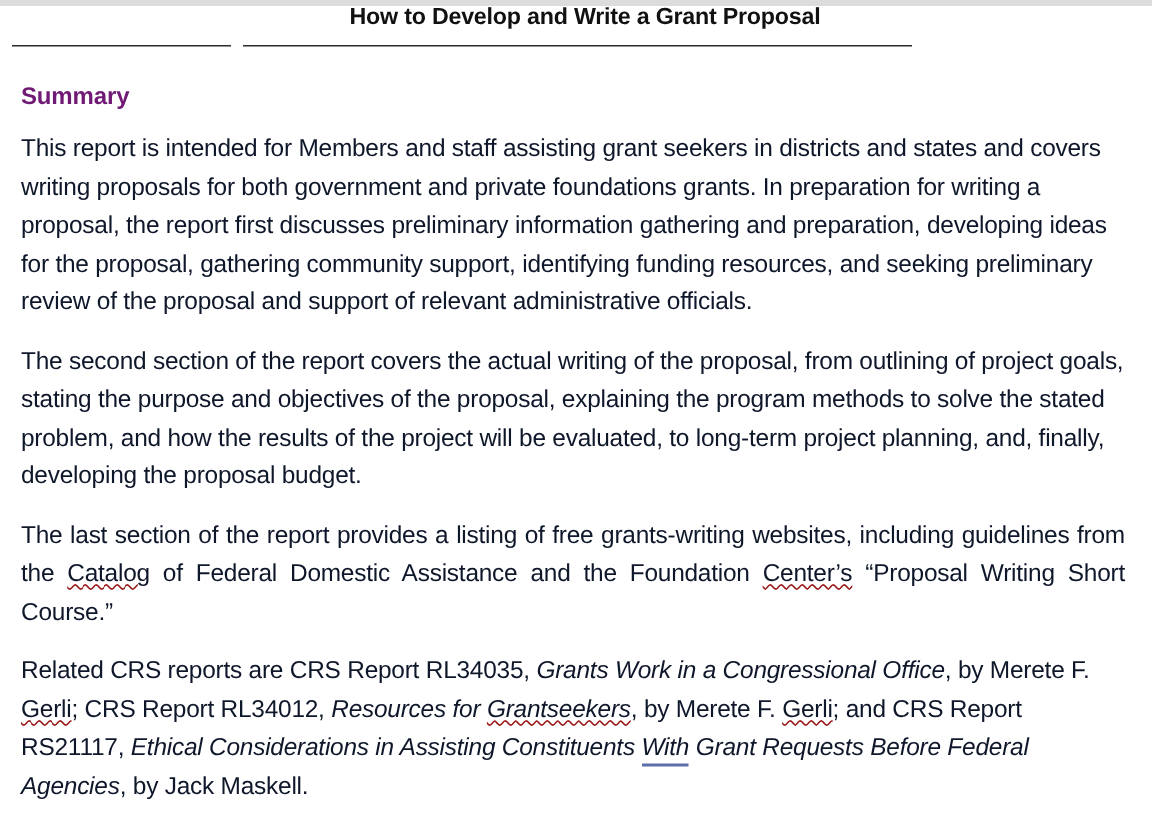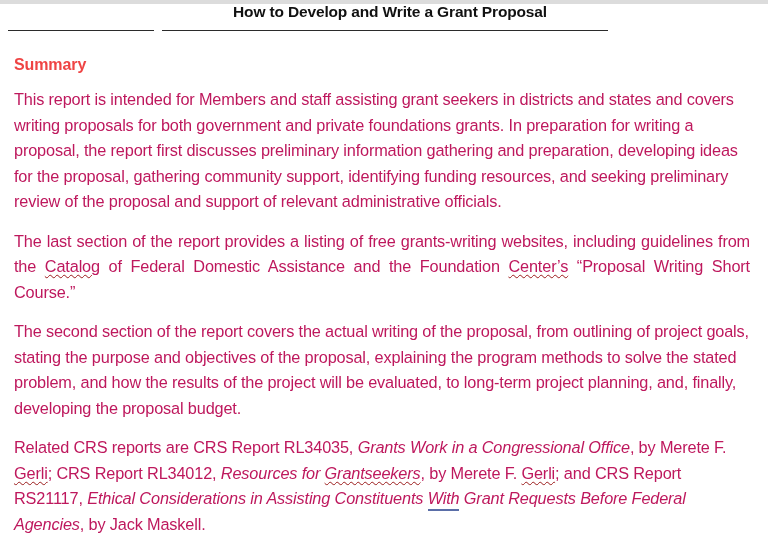--- a/index.html
+++ b/index.html
@@ -66,29 +66,29 @@
     left: 14px;
     top: 56px;
     width: 736px;
   }
 
   h2.section-heading {
     margin: 0 0 13px 0;
     font-size: 16px;
     font-weight: bold;
     letter-spacing: -0.1px;
-    color: #ef4444;
+    color: #701a75;
   }
 
   p.para {
     margin: 0 0 14px 0;
     font-size: 16.3px;
     line-height: 25.5px;
     letter-spacing: -0.15px;
-    color: #be185d;
+    color: #0f172a;
     text-align: left;
   }
   p.para.justified {
     text-align: justify;
     text-justify: inter-word;
   }
 
   em.title-italic { }
 
   
@@ -140,20 +140,20 @@
     <div class="rule rule-left"></div>
     <div class="rule rule-right"></div>
   </div>
 
   <div class="body-area">
 
     <h2 class="section-heading">Summary</h2>
 
     <p class="para">This report is intended for Members and staff assisting grant seekers in districts and states and covers writing proposals for both government and private foundations grants. In preparation for writing a proposal, the report first discusses preliminary information gathering and preparation, developing ideas for the proposal, gathering community support, identifying funding resources, and seeking preliminary review of the proposal and support of relevant administrative officials.</p>
 
+    <p class="para">The second section of the report covers the actual writing of the proposal, from outlining of project goals, stating the purpose and objectives of the proposal, explaining the program methods to solve the stated problem, and how the results of the project will be evaluated, to long-term project planning, and, finally, developing the proposal budget.</p>
+
     <p class="para justified"><span>The last section of the report provides a listing of free grants-writing websites, including guidelines from the </span><span class="sp">Catalog</span><span> of Federal Domestic Assistance and the Foundation </span><span class="sp">Center’s</span><span> “Proposal Writing Short Course.”</span></p>
-
-    <p class="para">The second section of the report covers the actual writing of the proposal, from outlining of project goals, stating the purpose and objectives of the proposal, explaining the program methods to solve the stated problem, and how the results of the project will be evaluated, to long-term project planning, and, finally, developing the proposal budget.</p>
 
     <p class="para"><span>Related CRS reports are CRS Report RL34035, </span><em class="title-italic">Grants Work in a Congressional Office</em><span>, by Merete F. </span><span class="sp">Gerli</span><span>; CRS Report RL34012, </span><em class="title-italic">Resources for </em><em class="title-italic sp">Grantseekers</em><span>, by Merete F. </span><span class="sp">Gerli</span><span>; and CRS Report RS21117, </span><em class="title-italic">Ethical Considerations in Assisting Constituents </em><em class="title-italic gr">With</em><em class="title-italic"> Grant Requests Before Federal Agencies</em><span>, by Jack Maskell.</span></p>
 
   </div>
 </div>
 
 </body></html>

